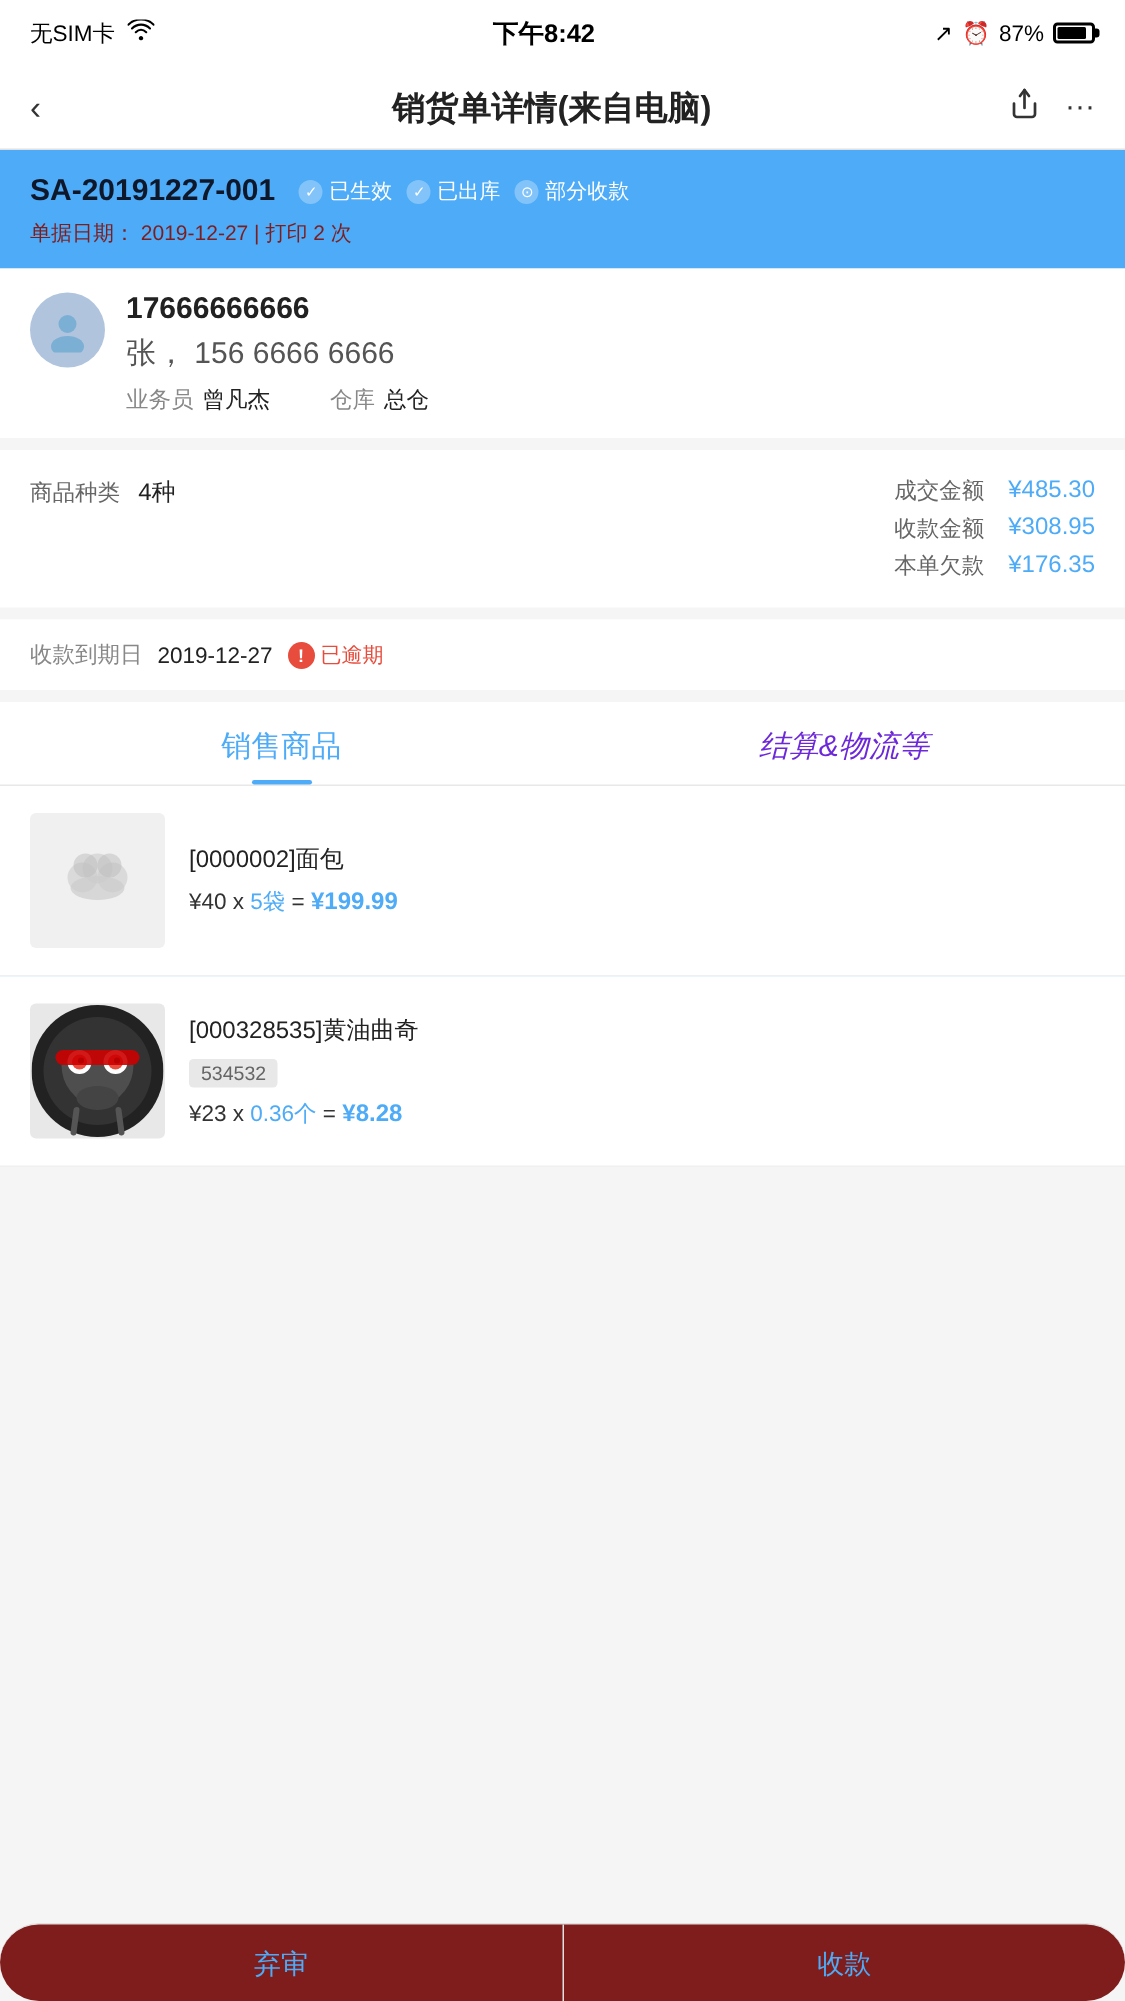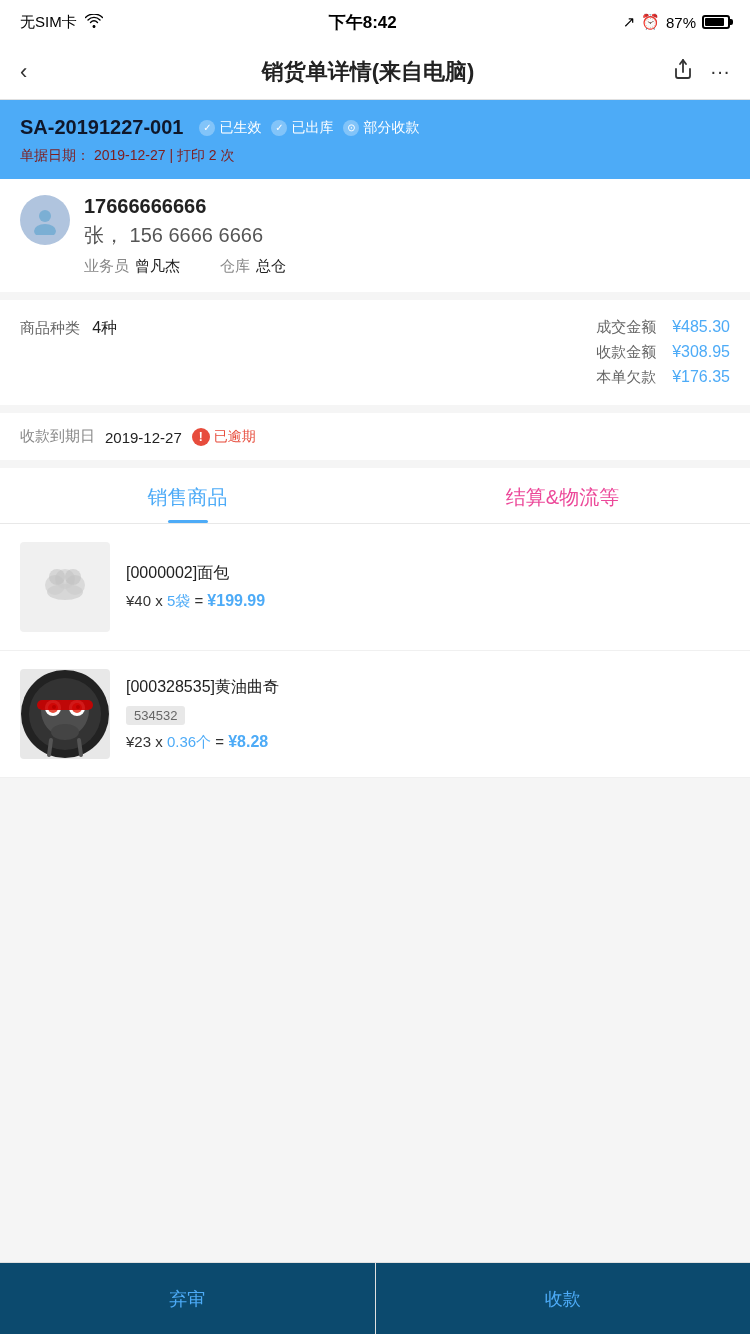--- a/index.html
+++ b/index.html
@@ -256,21 +256,22 @@
       position: absolute;
       bottom: 0;
       left: 50%;
       transform: translateX(-50%);
       width: 40px;
       height: 3px;
       background: #4dabf7;
       border-radius: 2px;
     }
     .tab.inactive {
-      color: #ec4899;
+      color: #6d28d9;
+      font-style: italic;
     }
 
     
     .product-list { background: #7dd3fc; }
     .product-item {
       display: flex;
       align-items: center;
       gap: 16px;
       padding: 18px 20px;
       border-bottom: 1px solid #f0f0f0;
@@ -312,24 +313,25 @@
     }
     .product-price .highlight { color: #4dabf7; }
     .product-price .total { color: #4dabf7; font-weight: 600; font-size: 16px; }
 
     
     .bottom-bar {
       position: fixed;
       bottom: 0;
       left: 0;
       width: 750px;
-      height: 72px;
-      background: #0c4a6e;
+      height: 52px;
+      background: #7f1d1d;
       border-top: 1px solid #e0e0e0;
       display: flex;
+      border-radius: 26px;
     }
     .bottom-btn {
       flex: 1;
       display: flex;
       align-items: center;
       justify-content: center;
       font-size: 18px;
       cursor: pointer;
       color: #4dabf7;
     }

